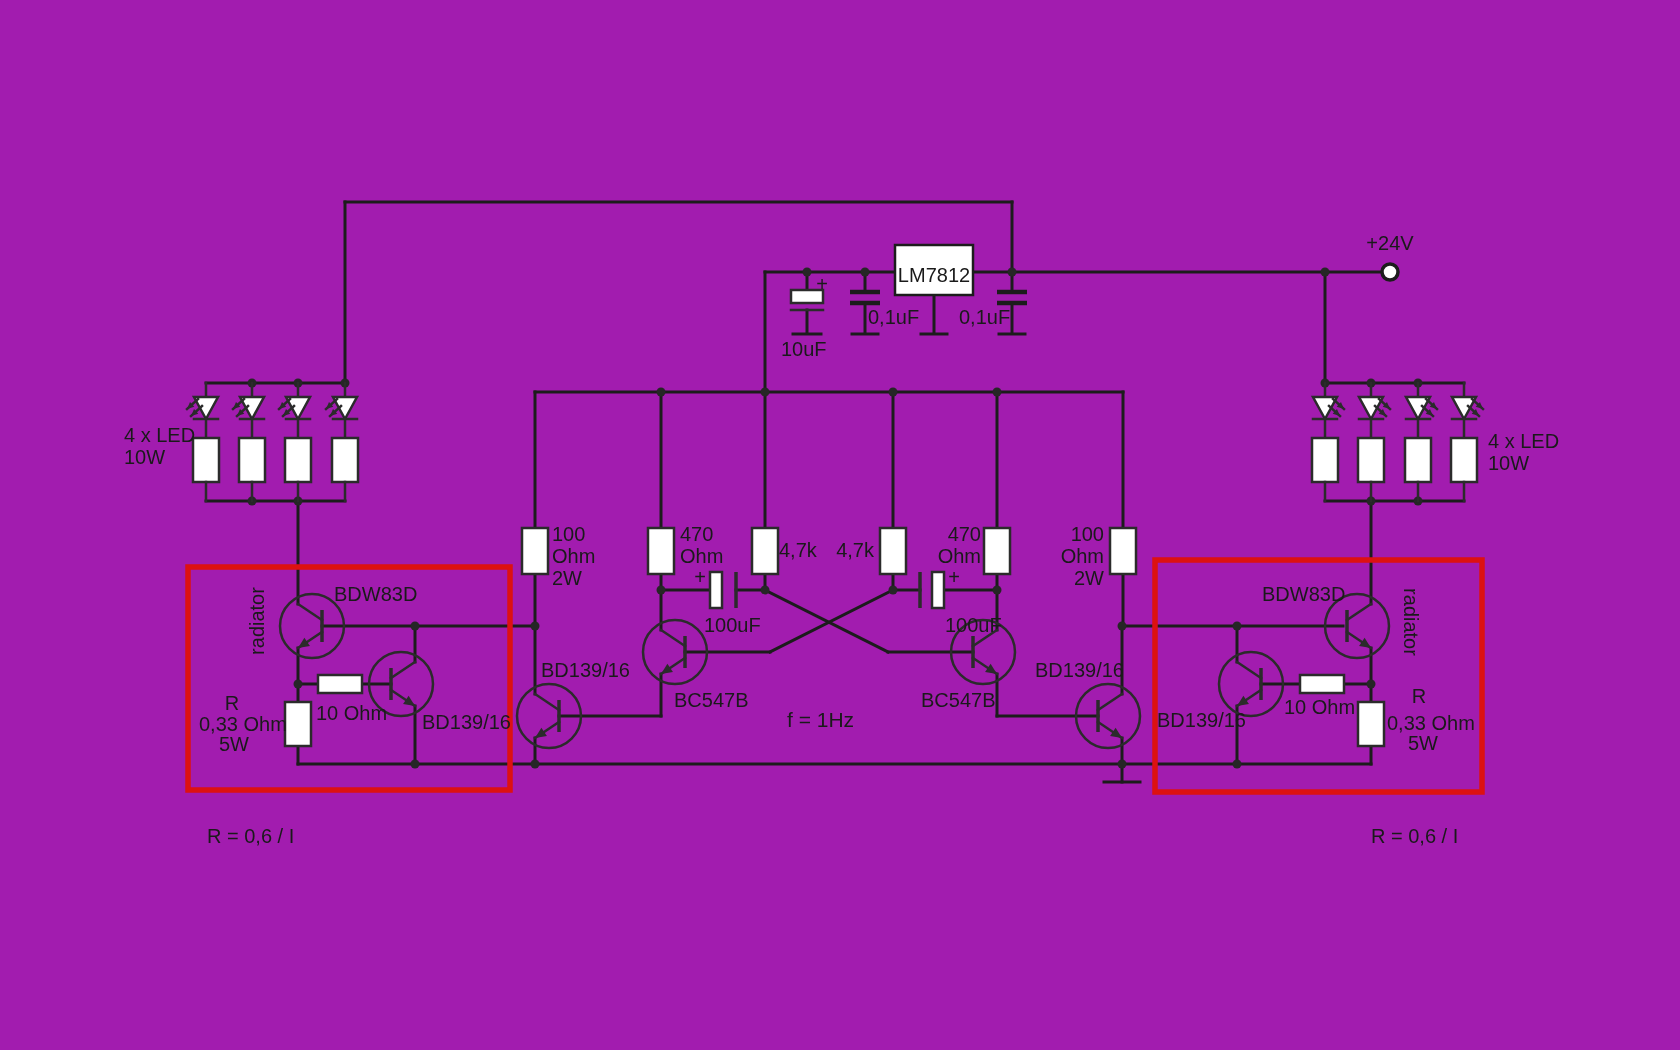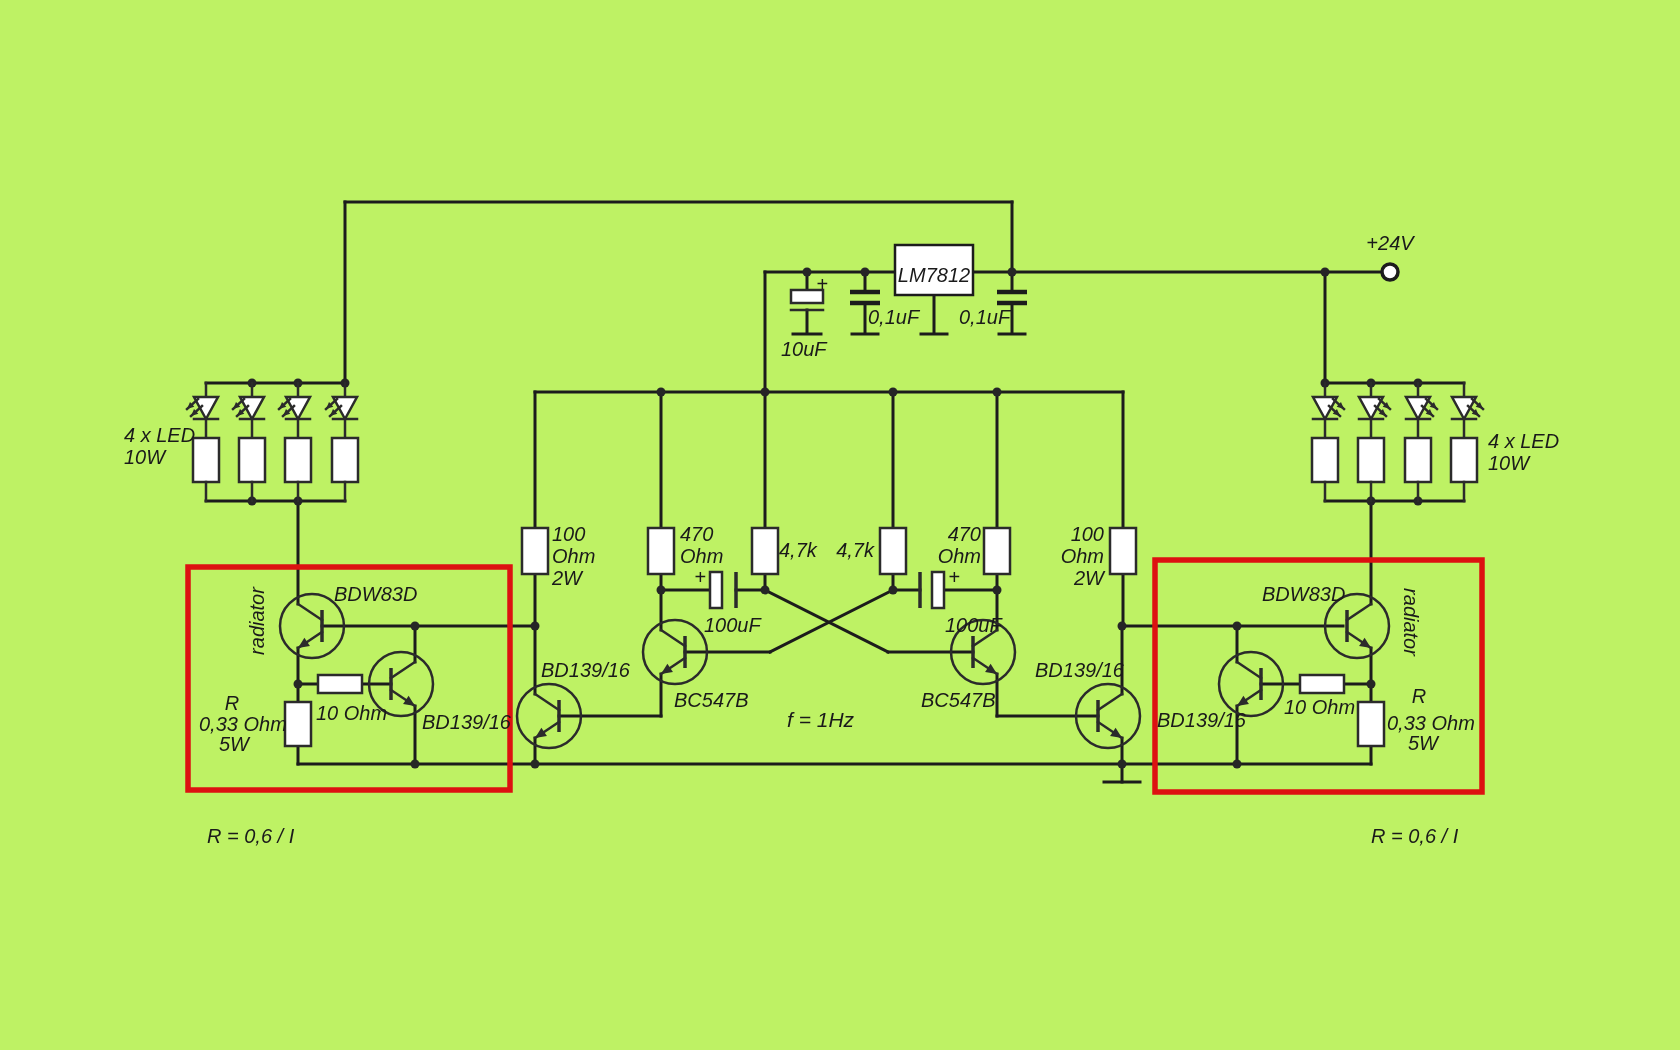--- a/index.html
+++ b/index.html
@@ -1,17 +1,17 @@
 <!DOCTYPE html>
 <html><head>
 <meta charset="utf-8">
 <style>
   html,body{margin:0;padding:0;background:#ffffff;}
-  .page{position:relative;width:1680px;height:1050px;background:#bef264;overflow:hidden;
-        font-family:"Liberation Sans", sans-serif;font-style:italic;}
+  .page{position:relative;width:1680px;height:1050px;background:#a21caf;overflow:hidden;
+        font-family:"Liberation Sans", sans-serif;}
   svg text{font-family:"Liberation Sans", sans-serif;font-size:20px;fill:#1a1a1a;}
   svg text.freq{font-size:21px;}
   line.w{stroke:#1c1c1c;stroke-width:3;stroke-linecap:square;}
   line.pw{stroke:#1c1c1c;stroke-width:4.5;stroke-linecap:butt;}
   line.cw{stroke:#2b2b2b;stroke-width:2.5;stroke-linecap:square;}
   line.bar{stroke:#2b2b2b;stroke-width:3.5;stroke-linecap:butt;}
   rect.comp{fill:#ffffff;stroke:#2b2b2b;stroke-width:2.5;}
   circle.tr{fill:none;stroke:#2b2b2b;stroke-width:2.5;}
   polygon.tri{fill:#ffffff;stroke:#2b2b2b;stroke-width:2.5;stroke-linejoin:miter;}
   polygon.ah{fill:#2b2b2b;stroke:none;}

